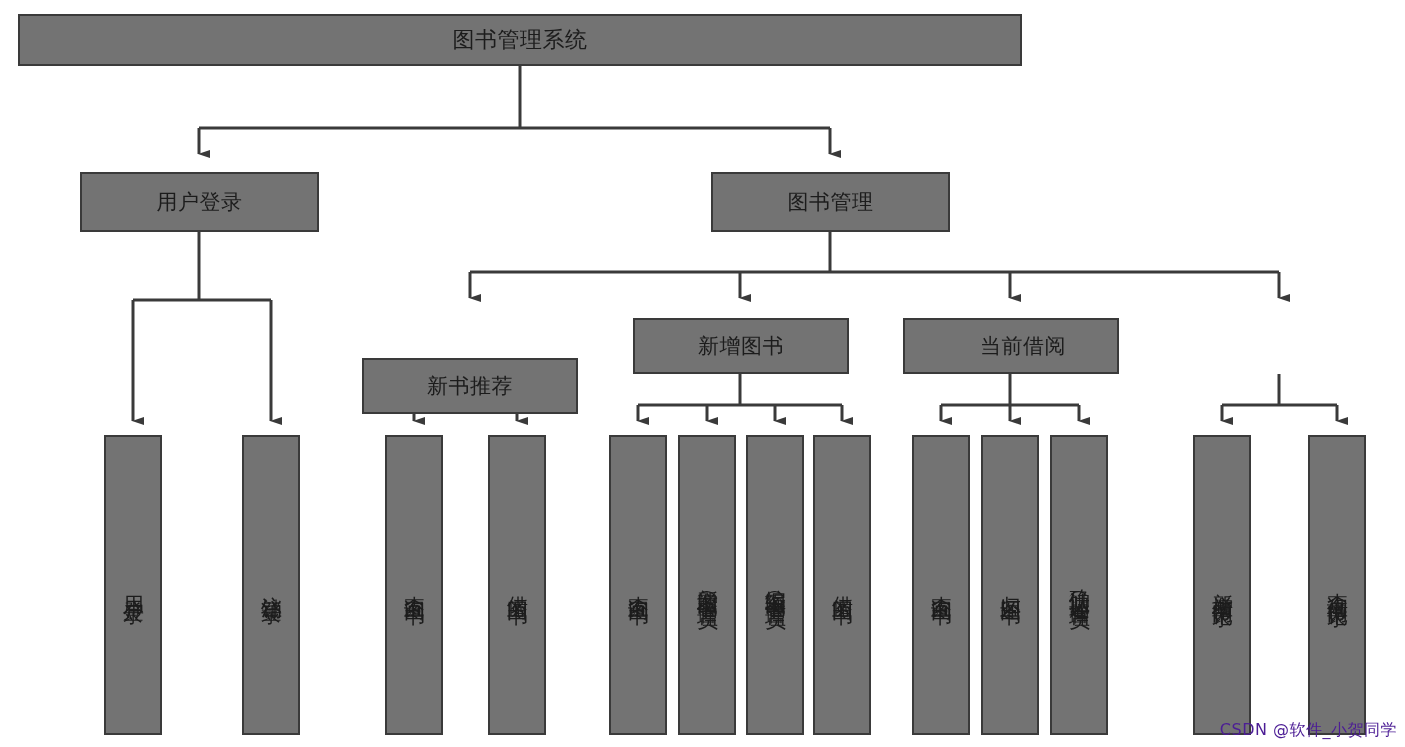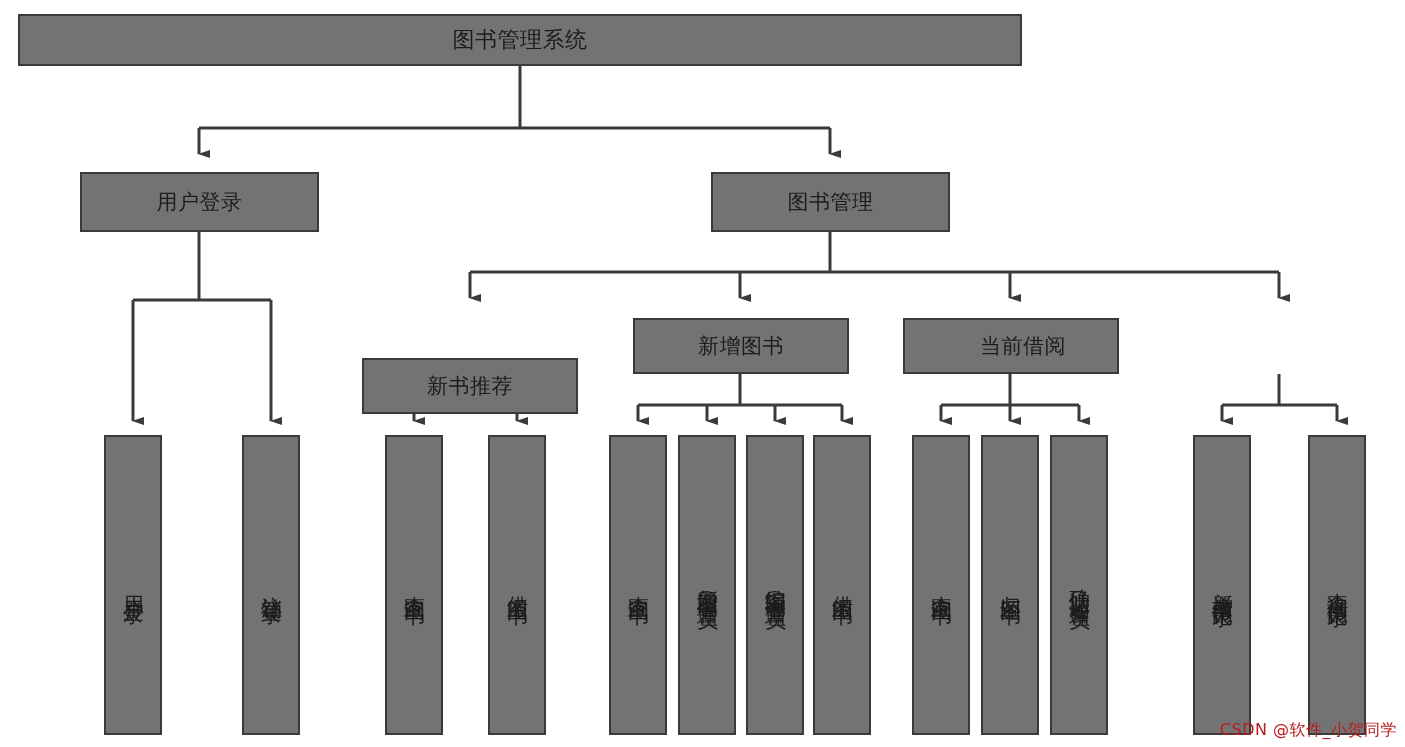--- a/index.html
+++ b/index.html
@@ -52,21 +52,21 @@
     font-size:21px;
     letter-spacing:3px;
     line-height:1;
     white-space:nowrap;
   }
   .watermark{
     position:absolute;
     right:8px;
     bottom:6px;
     font-size:16px;
-    color:#b91c1c;
+    color:#4c1d95;
     letter-spacing:0.5px;
     white-space:nowrap;
     user-select:none;
   }
 </style>
 </head>
 <body>
 
 <div id="canvas">
 

